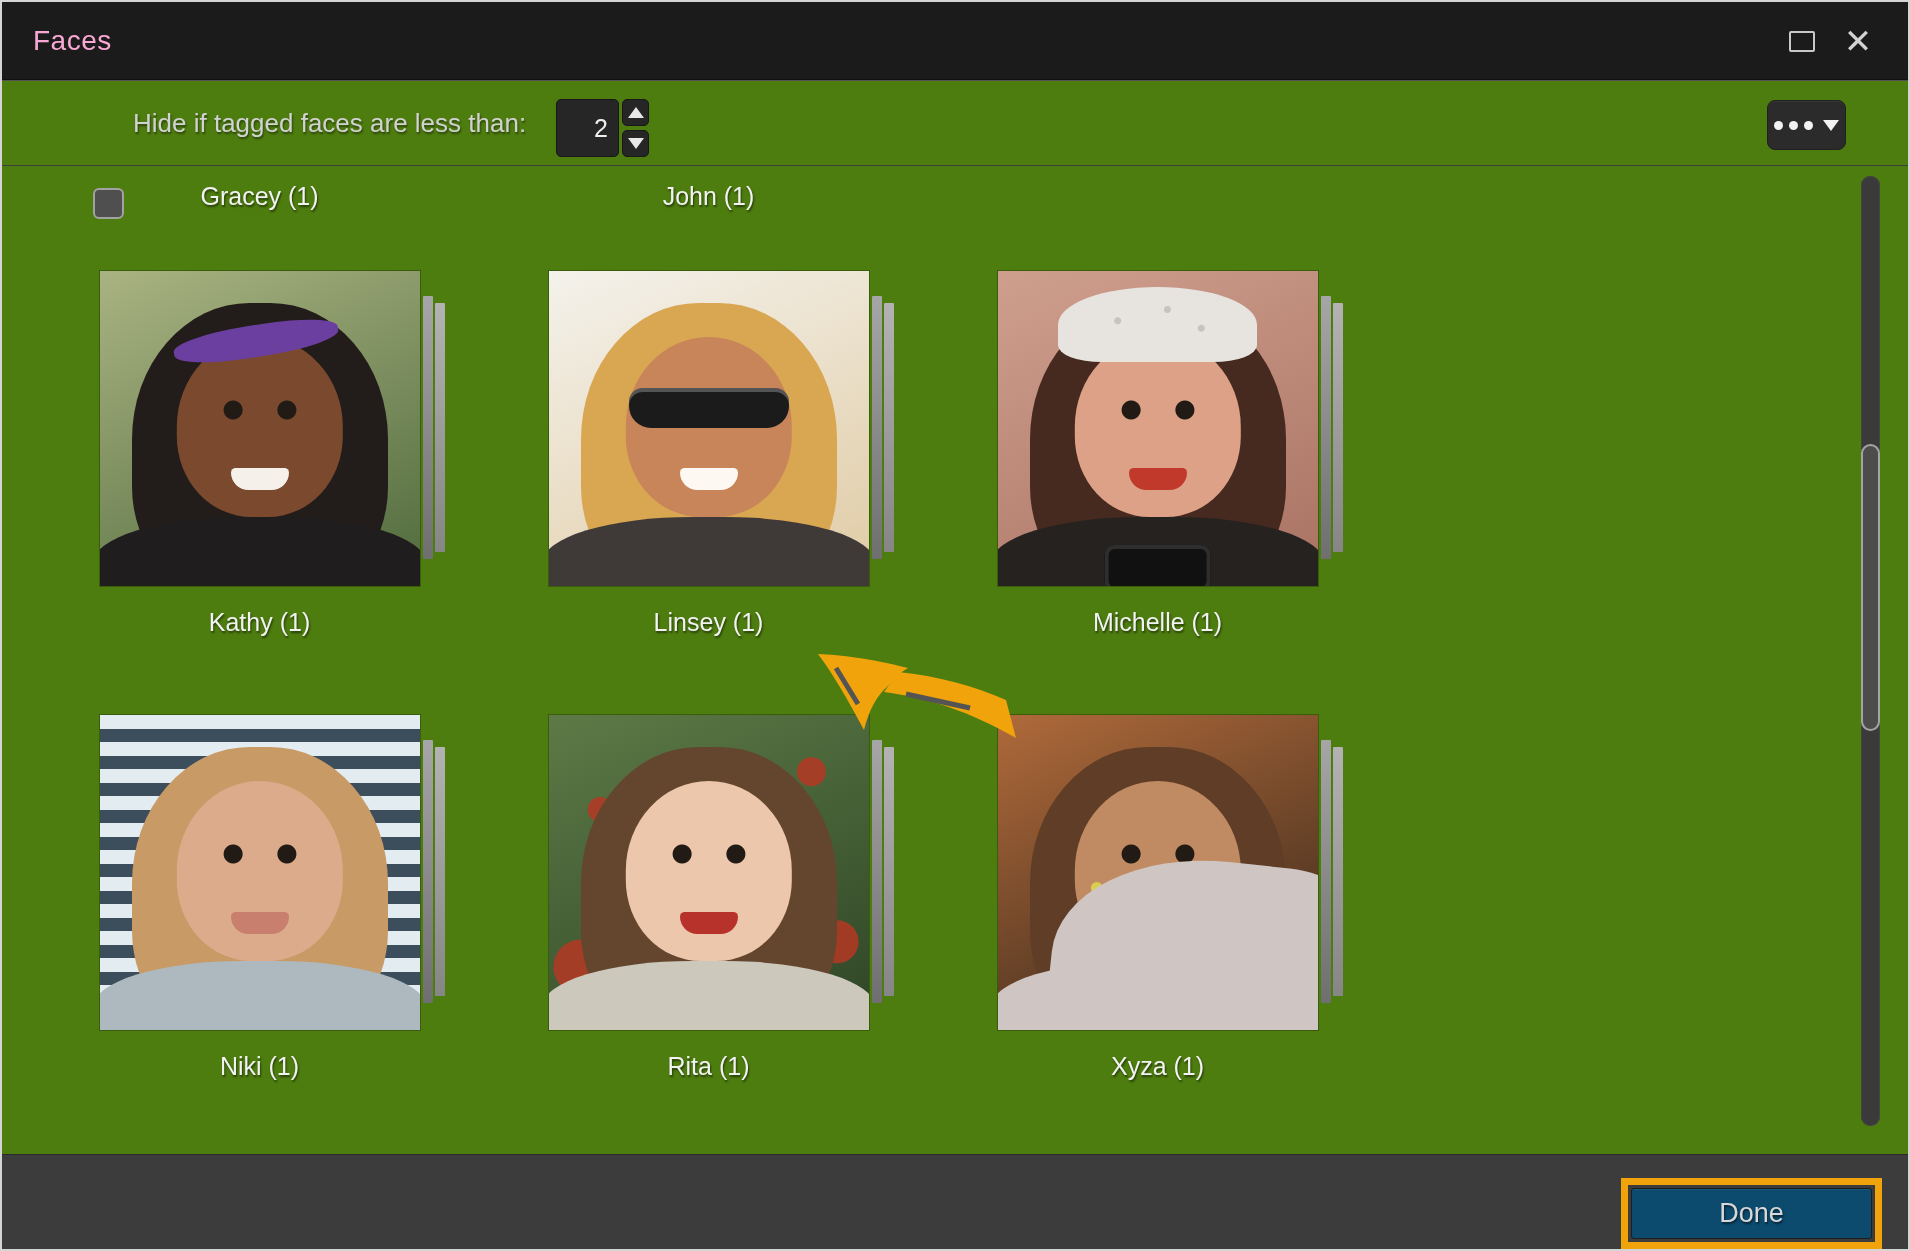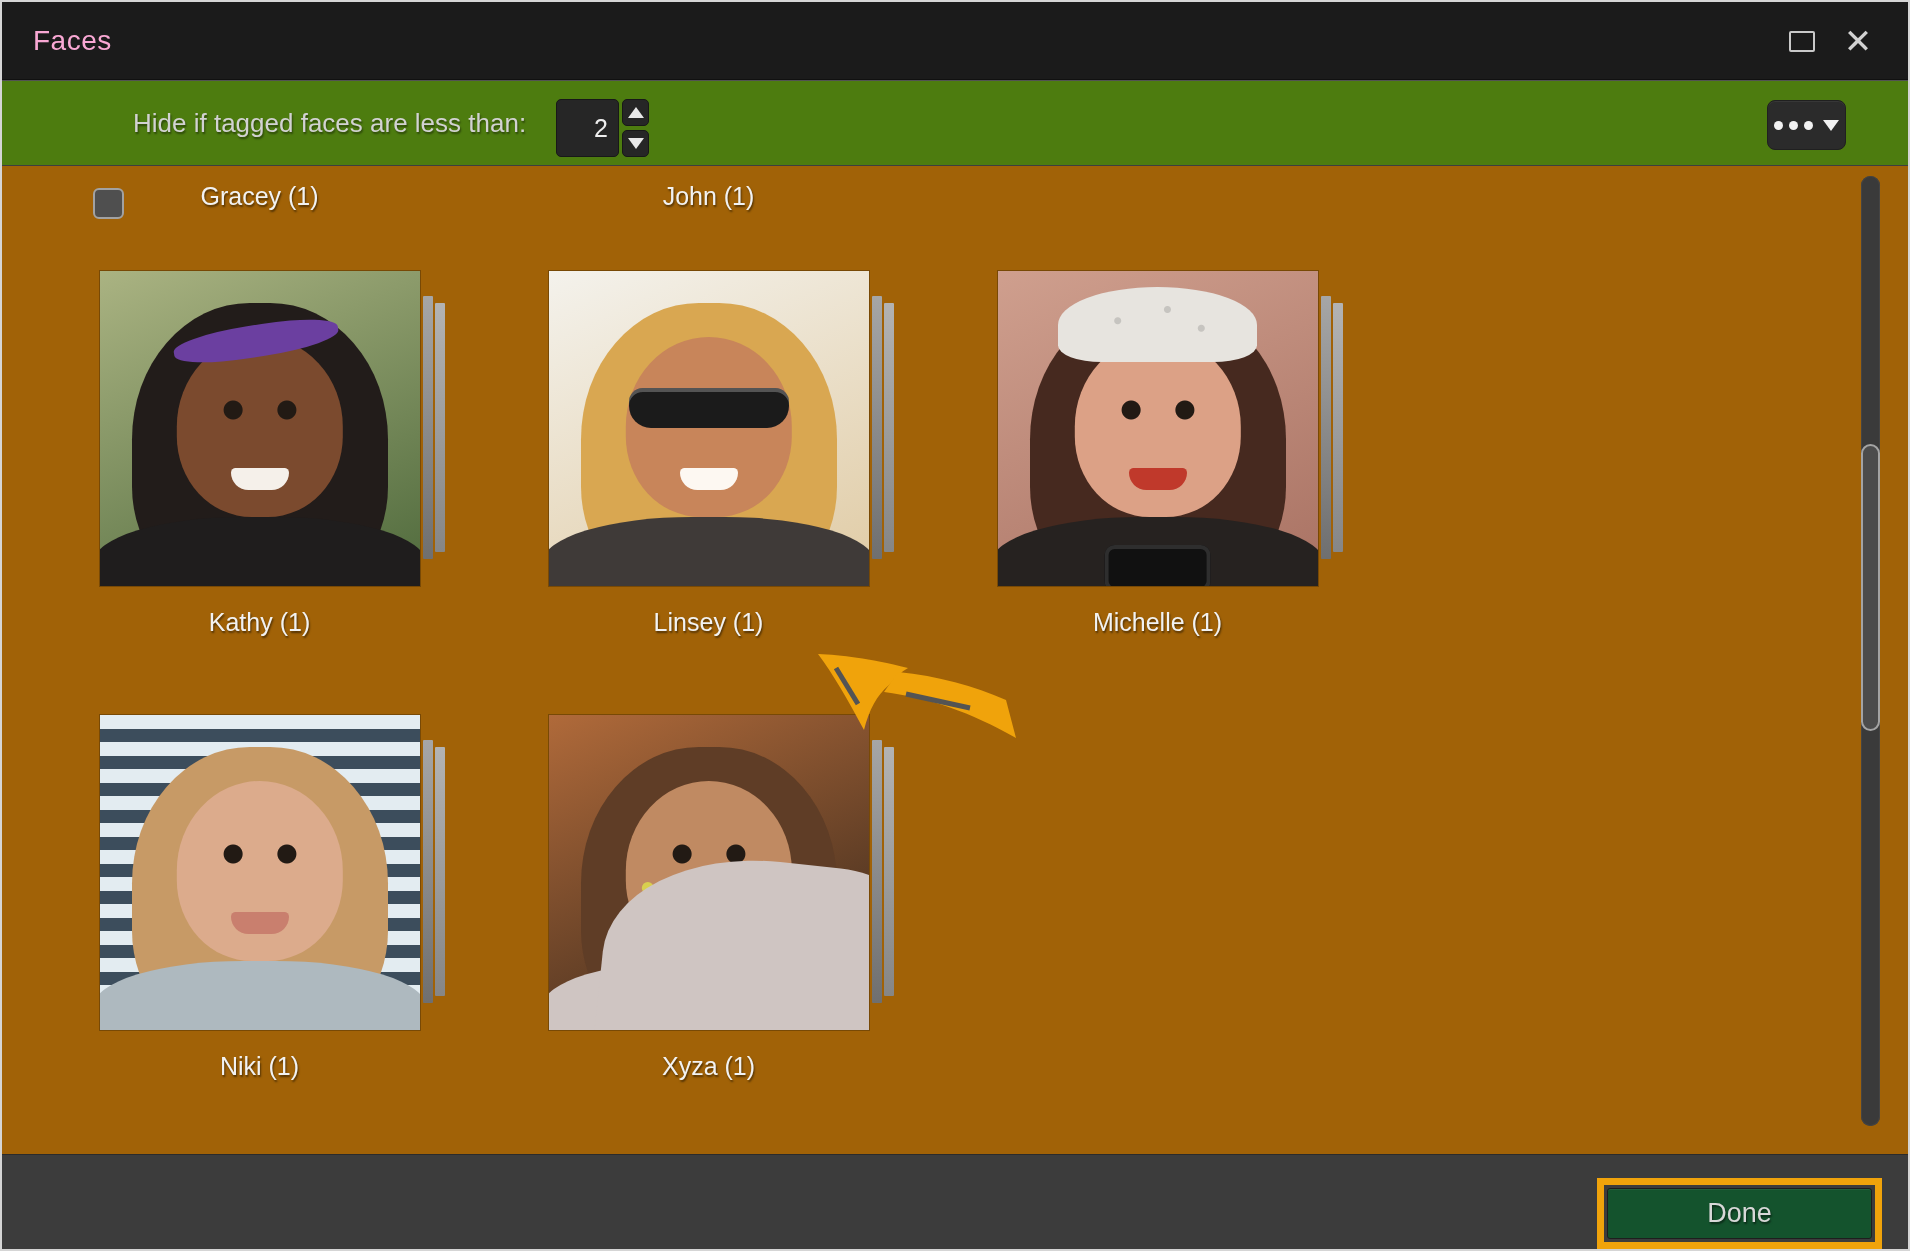--- a/index.html
+++ b/index.html
@@ -56,21 +56,21 @@
   .more-btn {
     position:absolute; right:62px; top:20px; width:79px; height:50px;
     background:#2b2b2b; border:1px solid #202020; border-radius:8px;
     box-shadow:inset 0 1px 0 rgba(255,255,255,.06);
     display:flex; align-items:center; justify-content:center; gap:6px;
   }
   .dot { width:9px; height:9px; border-radius:50%; background:#f2f2f2; }
   .more-caret { width:0; height:0; border-left:8px solid transparent; border-right:8px solid transparent; border-top:11px solid #f2f2f2; margin-left:4px; }
 
   
-  .content { position:relative; flex:1 1 auto; background:#a16207; overflow:hidden;padding-left:15px; }
+  .content { position:relative; flex:1 1 auto; background:#4d7c0f; overflow:hidden;padding-left:15px; }
   .grid-row { position:absolute; left:33px; width:1796px; display:grid; grid-template-columns:repeat(4,1fr); }
   .row-0 { top:12px; }
   .row-1 { top:105px; }
   .row-2 { top:549px; }
   .cell { display:flex; flex-direction:column; align-items:center; }
 
   .thumb-wrap { position:relative; width:320px; height:315px; }
   .stack-bar { position:absolute; width:10px; border-radius:1px; }
   .sb1 { left:323px; top:25px; bottom:27px; background:linear-gradient(#a6a6a6,#6f6f6f); }
   .sb2 { left:335px; top:32px; bottom:34px; background:linear-gradient(#b3b3b3,#868686); }
@@ -136,21 +136,21 @@
     background:#4c4c4c; border:2px solid #a4a4a4; border-radius:10px;
   }
 
   
   .anno-arrow { position:absolute; left:800px; top:478px; width:240px; height:110px; pointer-events:none; }
 
   
   .footer { height:95px; background:#3c3c3c; border-top:1px solid #2b2b2b; position:relative; flex:0 0 auto; }
   .anno-done { position:absolute; right:26px; top:23px; border:7px solid var(--anno); padding:3px; }
   .done-btn {
-    width:265px; height:51px; background:#14532d; border:1px solid #1e1e1e; border-radius:3px;
+    width:241px; height:51px; background:#0c4a6e; border:1px solid #1e1e1e; border-radius:3px;
     box-shadow:inset 0 1px 0 rgba(255,255,255,.07);
     color:#d8d8d8; font-size:27px; display:flex; align-items:center; justify-content:center;
     text-shadow:1px 2px 2px rgba(0,0,0,.5); font-family:"Liberation Sans", sans-serif;
   }
 </style>
 </head>
 <body>
 
 <div class="window" style="--anno:#F0A30B;">
 
@@ -259,20 +259,36 @@
         <div class="ph-torso"></div>
         <div class="ph-acc"></div>
       </div>
     </div>
     <div class="face-label"><span class="lbl-wrap">Niki (1)</span></div>
   </div>
         <div class="cell">
     <div class="thumb-wrap">
       <div class="stack-bar sb1"></div>
       <div class="stack-bar sb2"></div>
+      <div class="photo acc-flowers" style="--bg1: #5d7a46; --bg2: #2e4526; --hair: #64462e; --skin: #ecc7ab; --torso: #cdc8bc; --acc: transparent; --mouth: #b8322c; --fx: #b53823;">
+        <div class="ph-bg"></div>
+        <div class="ph-hair"></div>
+        <div class="ph-face"></div>
+        <div class="ph-eyes"></div>
+        <div class="ph-mouth"></div>
+        <div class="ph-torso"></div>
+        <div class="ph-acc"></div>
+      </div>
+    </div>
+    <div class="face-label"><span class="lbl-wrap">Rita (1)</span></div>
+  </div>
+        <div class="cell">
+    <div class="thumb-wrap">
+      <div class="stack-bar sb1"></div>
+      <div class="stack-bar sb2"></div>
       <div class="photo acc-hoodie" style="--bg1: #b06a3a; --bg2: #33251a; --hair: #5f3d26; --skin: #c08a62; --torso: #cfc5c2; --acc: #cfc5c2; --mouth: #a9755c; --fx: transparent;">
         <div class="ph-bg"></div>
         <div class="ph-hair"></div>
         <div class="ph-face"></div>
         <div class="ph-eyes"></div>
         <div class="ph-mouth"></div>
         <div class="ph-torso"></div>
         <div class="ph-acc"></div>
       </div>
     </div>

